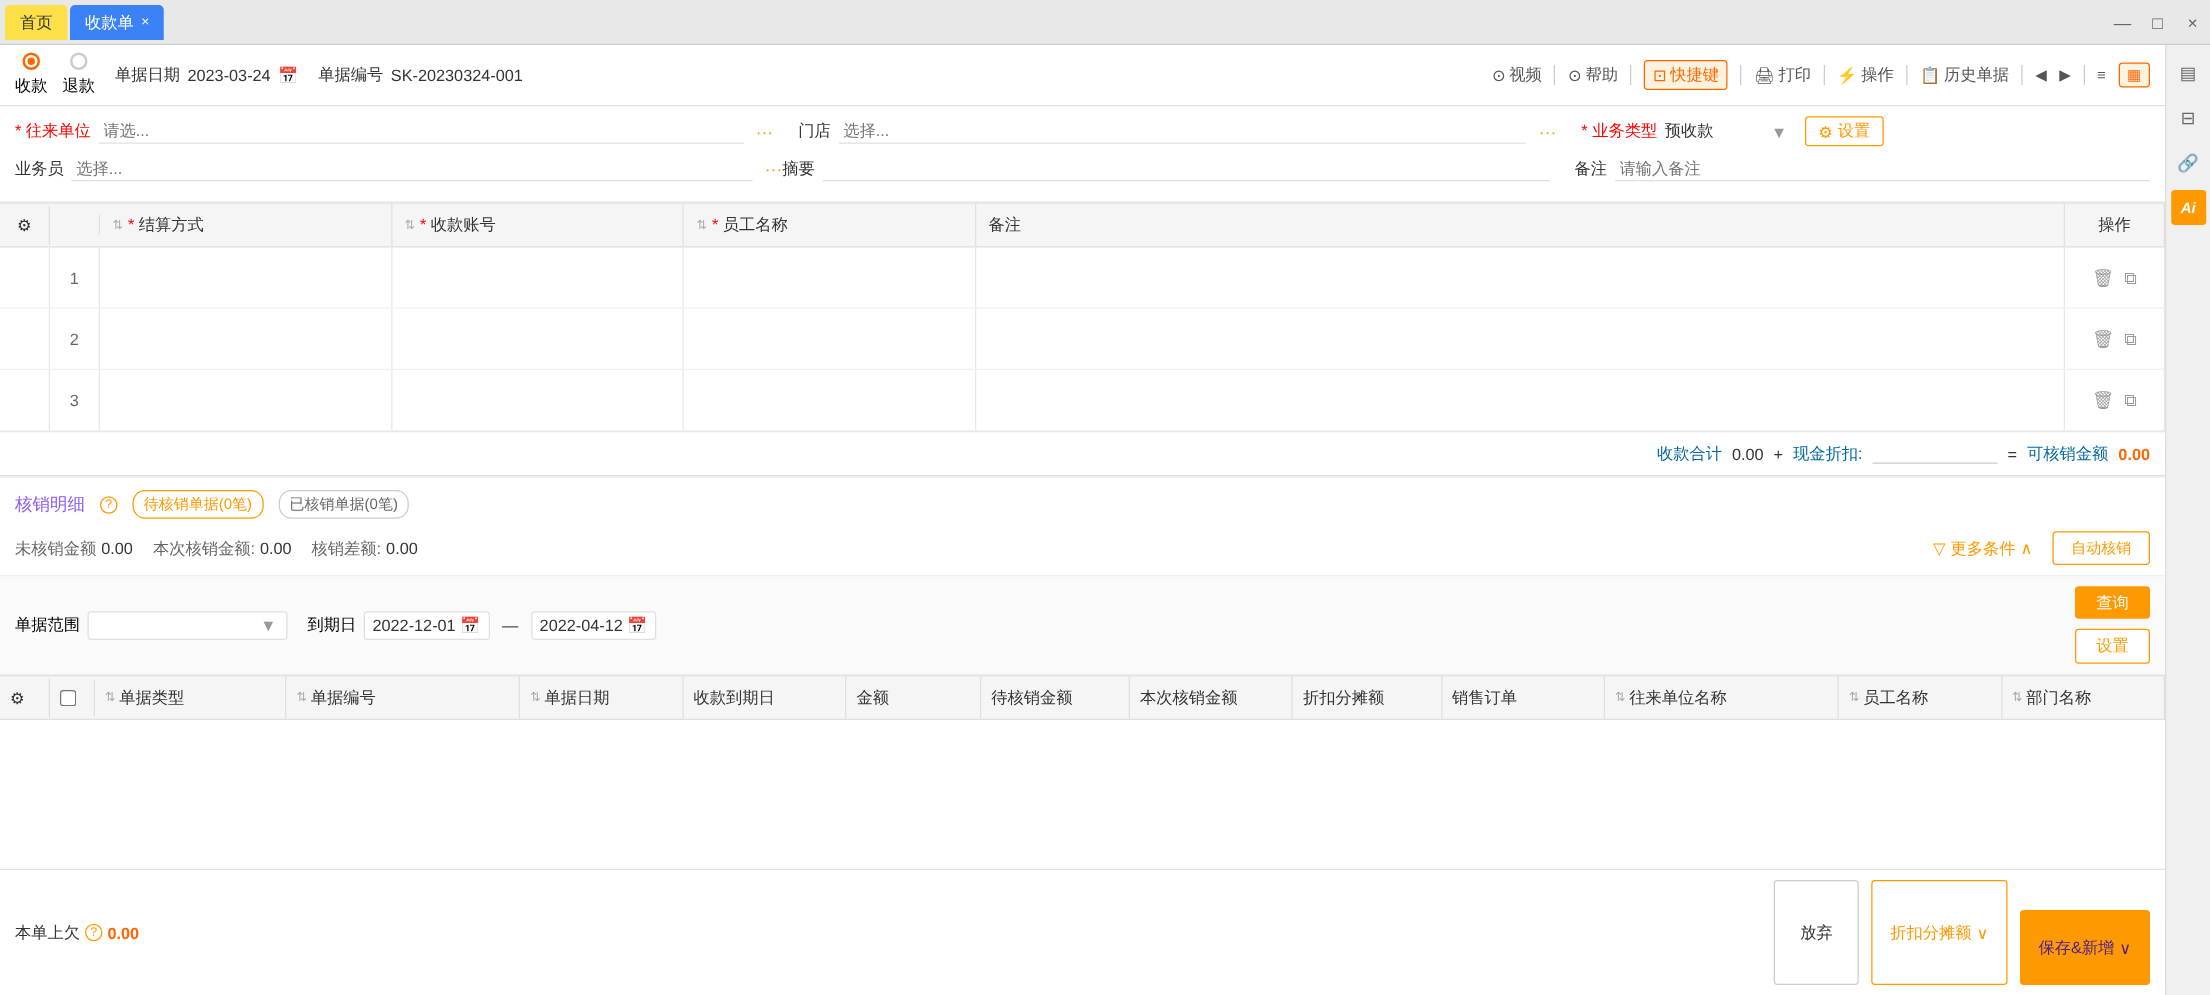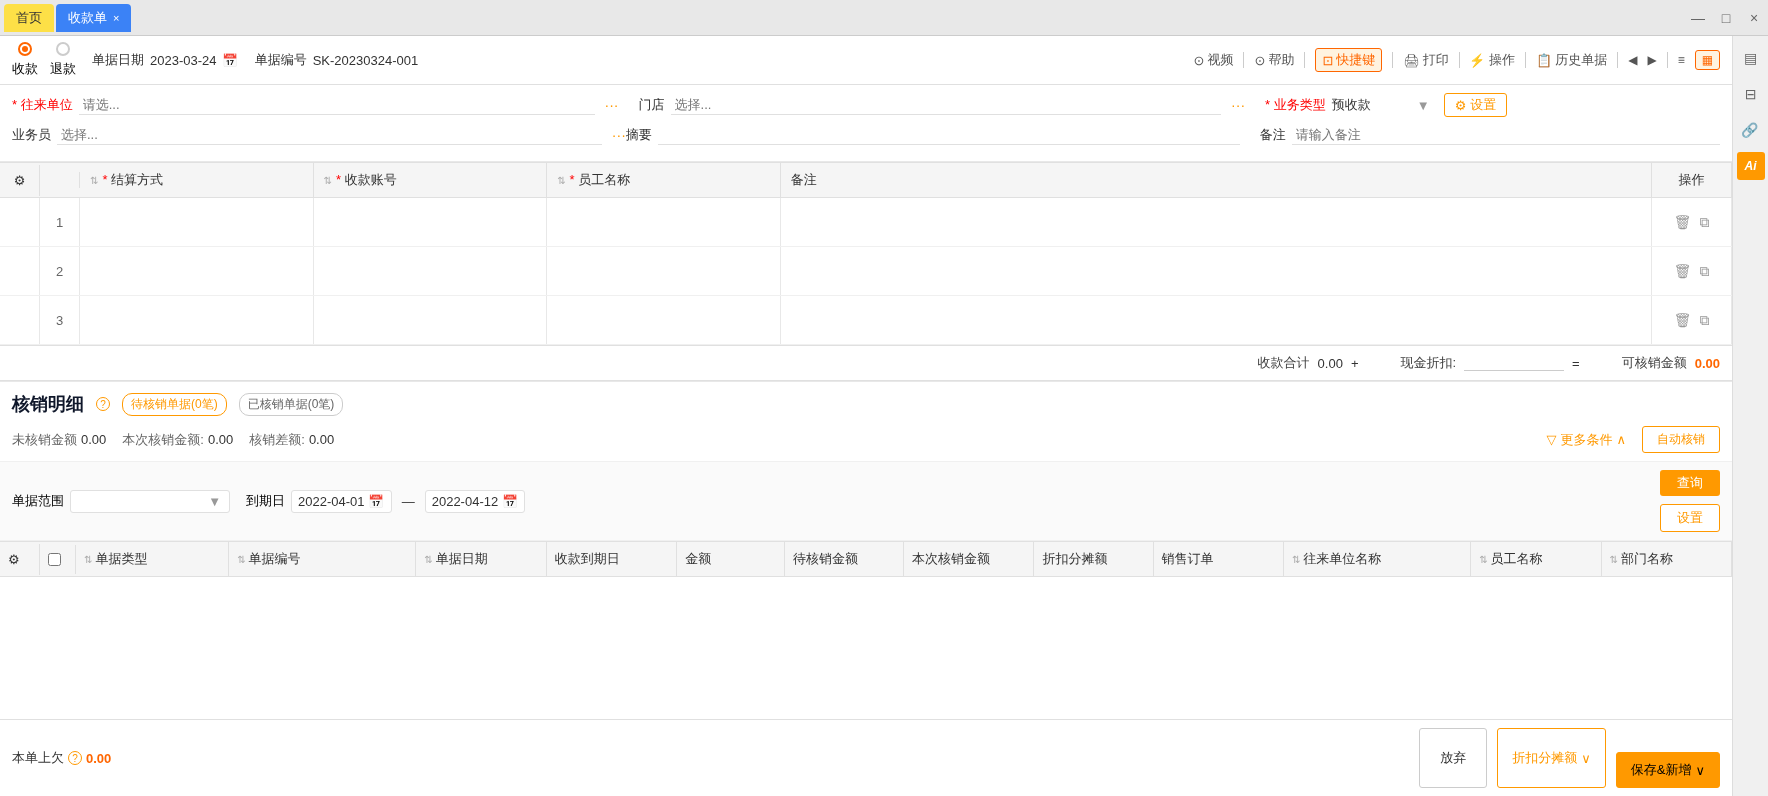--- a/index.html
+++ b/index.html
@@ -66,28 +66,28 @@
     .col-settlement { flex: 1; min-width: 130px; }
     .col-account { flex: 1; min-width: 130px; }
     .col-amount { flex: 1; min-width: 120px; }
     .col-remark { flex: 4; }
     .col-action { width: 80px; justify-content: center; gap: 8px; }
     .action-icon { color: #999; cursor: pointer; font-size: 14px; }
     .gear-col { width: 40px; justify-content: center; }
     
     
     .summary-row { display: flex; align-items: center; justify-content: flex-end; padding: 8px 12px; gap: 8px; background: #fff; border-bottom: 1px solid #e0e0e0; }
-    .summary-label { color: #404040; margin-left: 34px; }
+    .summary-label { color: #0369a1; }
     .summary-value { color: #333; }
     .summary-highlight { color: #f60; font-weight: bold; }
     .summary-input { border: none; border-bottom: 1px solid #ccc; width: 100px; outline: none; text-align: right; }
     
     
     .section-title-bar { display: flex; align-items: center; padding: 10px 12px 6px; gap: 12px; background: #fff; border-top: 1px solid #e8e8e8; flex-shrink: 0; }
-    .section-title { font-size: 18px; font-weight: bold; color: #0f172a; }
+    .section-title { font-size: 14px; font-weight: normal; color: #8b5cf6; }
     .section-tab { padding: 2px 8px; border: 1px solid #f90; border-radius: 10px; color: #f90; font-size: 12px; cursor: pointer; }
     .section-tab.inactive { border-color: #ccc; color: #666; }
     
     .stats-row { display: flex; align-items: center; padding: 4px 12px 8px; gap: 16px; background: #fff; flex-shrink: 0; }
     .stat-item { display: flex; align-items: center; gap: 4px; color: #333; }
     .stat-label { color: #666; }
     .stat-value { color: #333; }
     .filter-btn { margin-left: auto; display: flex; align-items: center; gap: 4px; color: #f90; cursor: pointer; font-size: 12px; }
     .auto-btn { padding: 4px 14px; border: 1px solid #f90; color: #f90; border-radius: 3px; cursor: pointer; font-size: 12px; background: #fff; }
     
@@ -108,21 +108,21 @@
     .bth { padding: 8px 8px; color: #333; border-right: 1px solid #e0e0e0; display: flex; align-items: center; gap: 3px; white-space: nowrap; font-size: 12px; }
     
     
     .bottom-bar { display: flex; align-items: center; padding: 8px 12px; background: #fff; border-top: 1px solid #e0e0e0; margin-top: auto; flex-shrink: 0; }
     .bottom-stat { display: flex; align-items: center; gap: 4px; }
     .bottom-stat-label { color: #333; }
     .bottom-stat-value { color: #f60; font-weight: bold; }
     .bottom-actions { margin-left: auto; display: flex; gap: 10px; }
     .btn-abandon { padding: 6px 20px; border: 1px solid #ccc; background: #fff; border-radius: 3px; cursor: pointer; color: #333; }
     .btn-save-draft { padding: 6px 14px; border: 1px solid #f90; background: #fff; color: #f90; border-radius: 3px; cursor: pointer; display: flex; align-items: center; gap: 4px; }
-    .btn-save-new { padding: 8px 14px; border: 1px solid #f90; background: #f90; color: #000000; border-radius: 3px; cursor: pointer; display: flex; align-items: center; gap: 4px; margin-top: 24px; }
+    .btn-save-new { padding: 20px 14px; border: 1px solid #f90; background: #f90; color: #4c1d95; border-radius: 3px; cursor: pointer; display: flex; align-items: center; gap: 4px; margin-top: 24px; }
     
     
     .right-sidebar { position: absolute; right: 0; top: 36px; width: 36px; height: calc(796px - 36px); background: #f0f0f0; border-left: 1px solid #ddd; display: flex; flex-direction: column; align-items: center; padding: 8px 0; gap: 8px; z-index: 10; }
     .sidebar-icon { width: 28px; height: 28px; display: flex; align-items: center; justify-content: center; cursor: pointer; color: #666; font-size: 14px; border-radius: 3px; }
     .sidebar-icon.active { background: #f90; color: #fff; }
     
     .divider-v { width: 1px; height: 16px; background: #ccc; }
     .help-icon { color: #f90; border: 1px solid #f90; border-radius: 50%; width: 14px; height: 14px; display: inline-flex; align-items: center; justify-content: center; font-size: 10px; cursor: pointer; }
   </style>
 </head>
@@ -358,21 +358,21 @@
       <div class="filter-field">
         <span>单据范围</span>
         <div class="filter-select">
           <span style="width: 120px;"></span>
           <span class="filter-arrow">▼</span>
         </div>
       </div>
       <div class="filter-field">
         <span>到期日</span>
         <div class="date-input">
-          <span class="date-text">2022-04-01</span>
+          <span class="date-text">2022-12-01</span>
           <span class="cal-icon">📅</span>
         </div>
         <span style="color: #333; margin: 0 4px;">—</span>
         <div class="date-input">
           <span class="date-text">2022-04-12</span>
           <span class="cal-icon">📅</span>
         </div>
       </div>
       <div class="filter-right">
         <button class="query-btn">查询</button>

